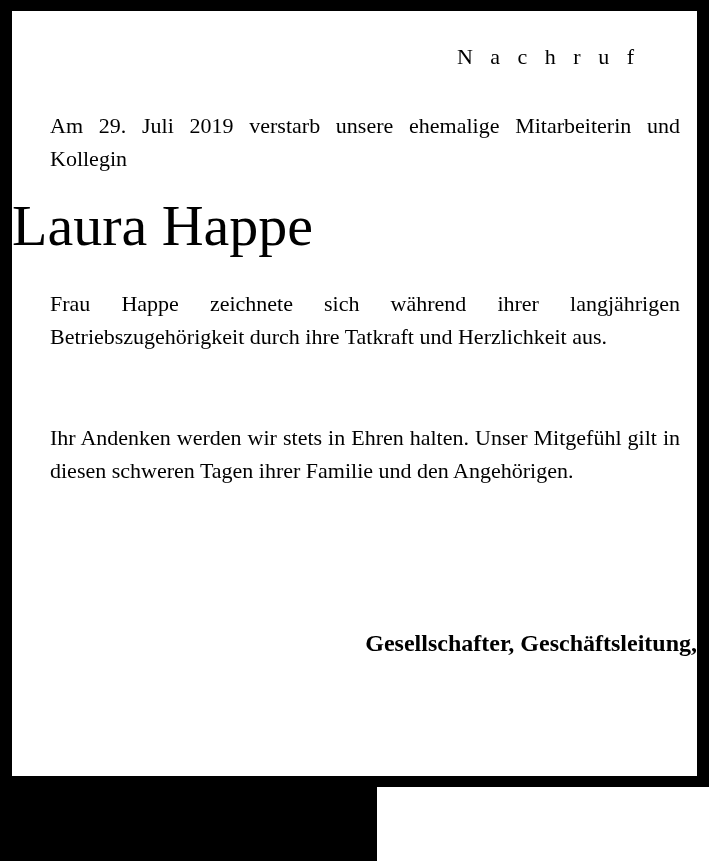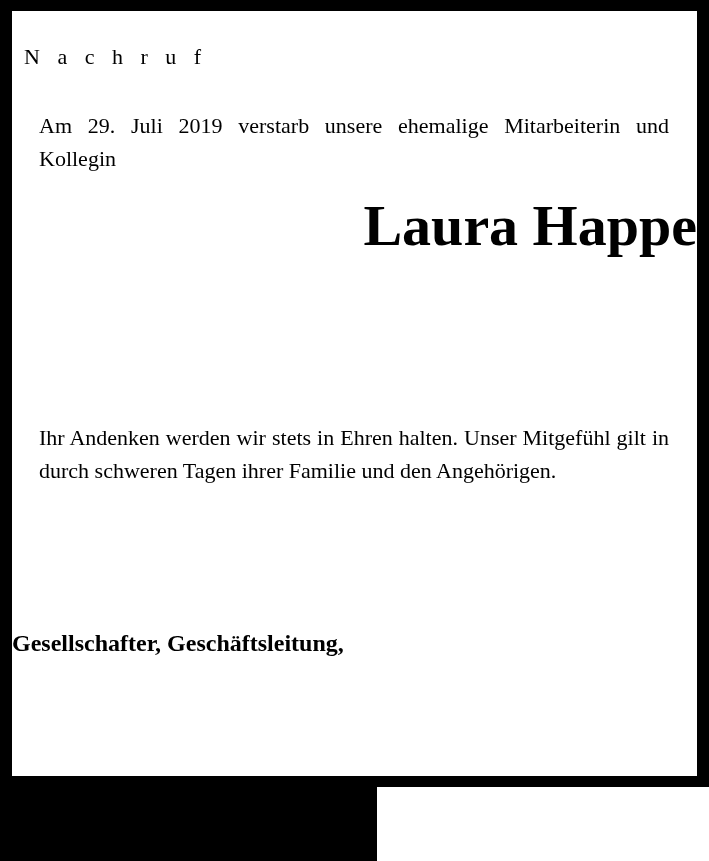--- a/index.html
+++ b/index.html
@@ -1,38 +1,39 @@
 <!DOCTYPE html>
 <html><head>
 <meta charset="utf-8">
 <style>
   html, body { margin:0; padding:0; }
   body { width:709px; height:861px; position:relative; background:#ffffff; overflow:hidden;
          font-family:"Liberation Serif","DejaVu Serif",serif; color:#000; }
   .frame { position:absolute; left:0; top:0; width:709px; height:787px; background:#000; }
   .frame-tail { position:absolute; left:0; top:787px; width:377px; height:74px; background:#000; }
   .card { position:absolute; left:12px; top:11px; width:685px; height:765px; background:#fff; }
-  .inner { position:absolute; left:27px; width:630px; }
-  .title { top:33px; left:12px; width:628px; text-align:left; font-size:22px; letter-spacing:6px; }
+  .inner { position:absolute; left:38px; width:630px; }
+  .title { top:33px; left:0; width:628px; text-align:right; font-size:22px; letter-spacing:6px; }
   .p { font-size:22px; line-height:33px; text-align:justify; text-align-last:left; }
   .intro { top:98px; }
-  .name { top:180px; left:0; width:685px; text-align:right; font-size:58px; line-height:70px;font-weight:bold; }
+  .name { top:180px; left:0; width:685px; text-align:left; font-size:58px; line-height:70px; }
   .para1 { top:276px; }
   .para2 { top:410px; }
   .place { top:544px; }
-  .sign { top:613px; left:0; width:685px; text-align:left; font-weight:bold; font-size:24px; line-height:39px; }
+  .sign { top:613px; left:0; width:685px; text-align:right; font-weight:bold; font-size:24px; line-height:39px; }
   .sign div { white-space:nowrap; }
 </style>
 </head>
 <body>
 
 <div class="frame"></div>
 <div class="frame-tail"></div>
 
 <div class="card">
   <div class="inner title">N a c h r u f</div>
   <div class="inner p intro">Am 29. Juli 2019 verstarb unsere ehemalige Mitarbeiterin und Kollegin</div>
   <div class="inner name">Laura Happe</div>
-  <div class="inner p para2">Ihr Andenken werden wir stets in Ehren halten. Unser Mitgefühl gilt in durch schweren Tagen ihrer Familie und den Angehörigen.</div>
+  <div class="inner p para1">Frau Happe zeichnete sich während ihrer langjährigen Betriebszugehörigkeit durch ihre Tatkraft und Herzlichkeit aus.</div>
+  <div class="inner p para2">Ihr Andenken werden wir stets in Ehren halten. Unser Mitgefühl gilt in diesen schweren Tagen ihrer Familie und den Angehörigen.</div>
   <div class="inner sign">
     <div>Gesellschafter, Geschäftsleitung,</div>
   </div>
 </div>
 
 </body></html>

